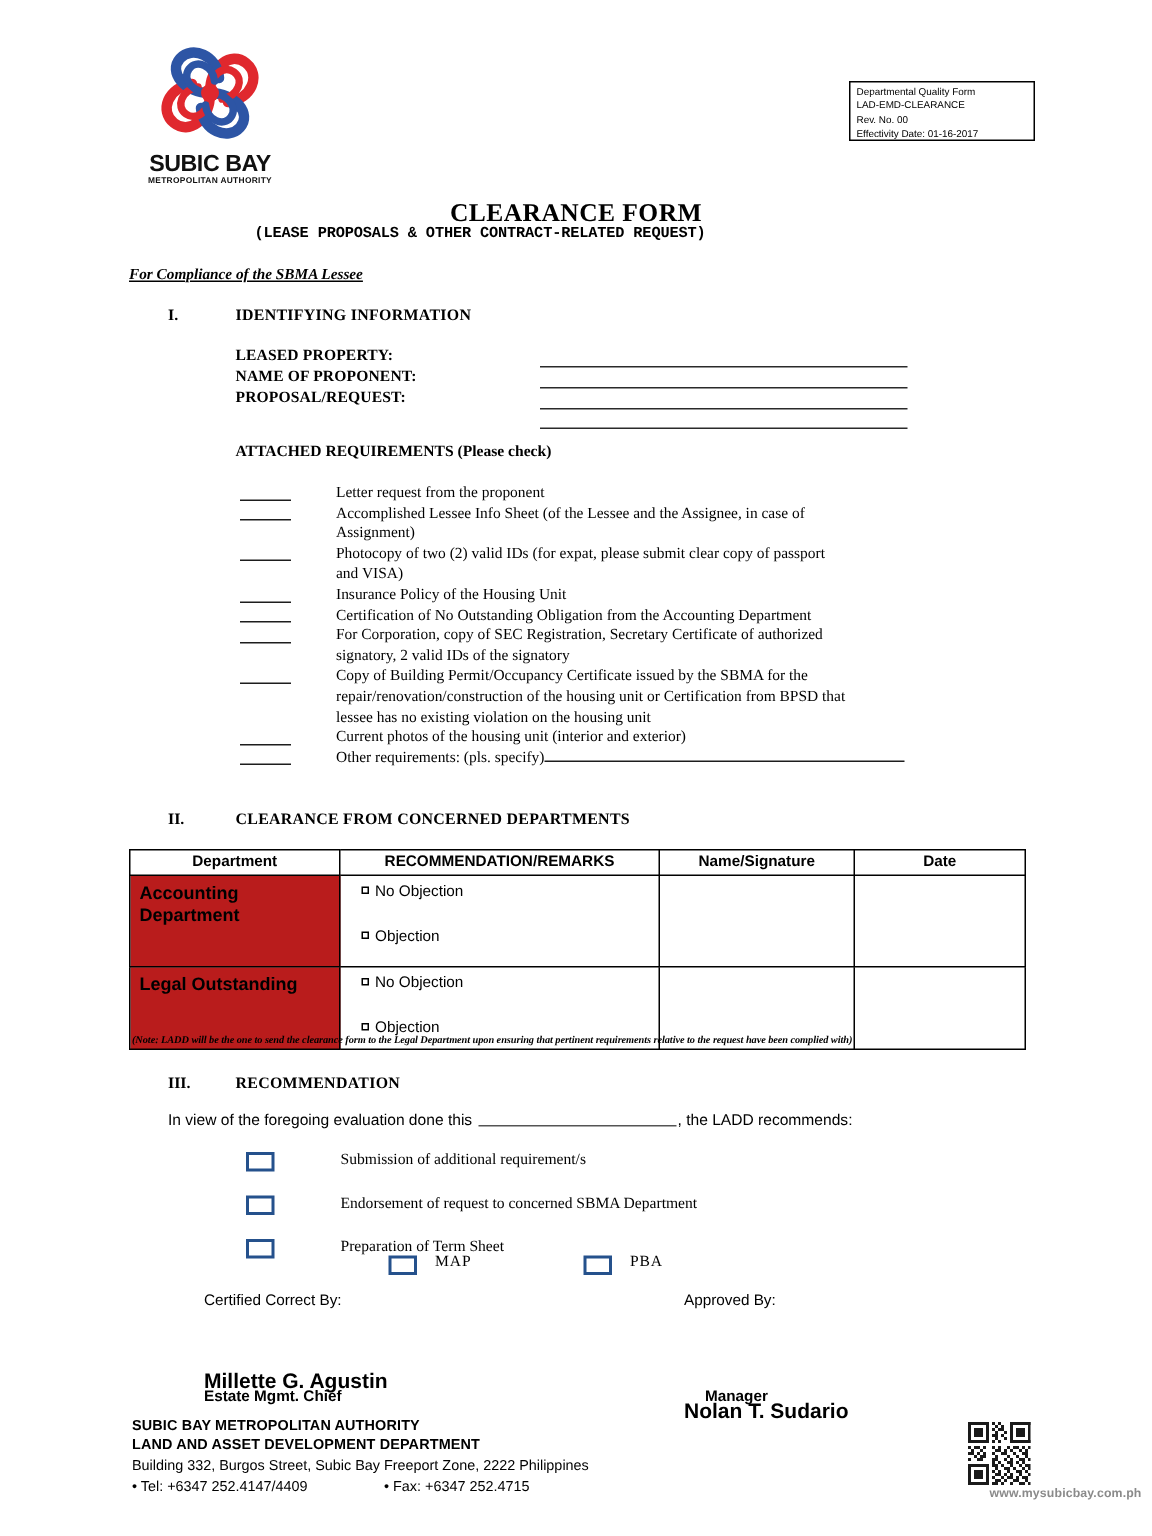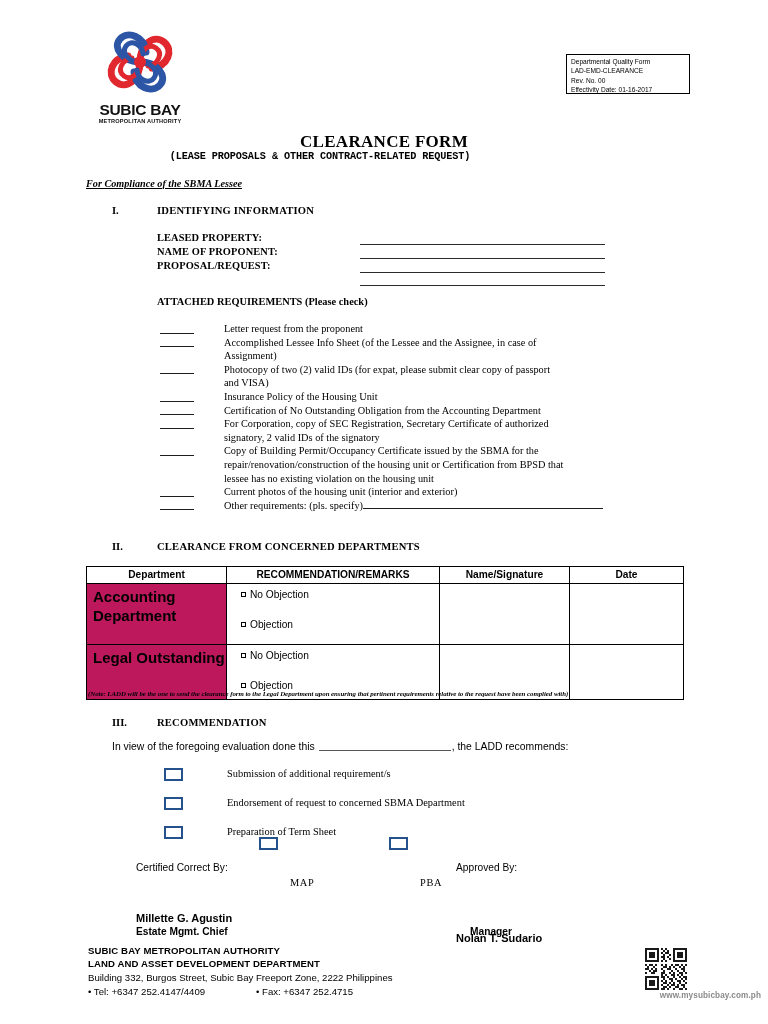--- a/index.html
+++ b/index.html
@@ -136,22 +136,22 @@
     vertical-align: top;
   }
   .tbl th {
     text-align: center;
     font-size: 10.2px;
     font-weight: bold;
     padding: 2px 0 3px 0;
     height: 17px;
   }
   .tbl td.dept {
-    background: #be185d;
-    font-size: 15px;
+    background: #b91c1c;
+    font-size: 12px;
     font-weight: bold;
     padding: 4px 0 0 6px;
     line-height: 1.25;
   }
   .tbl td.rec {
     font-size: 10.2px;
     padding: 4px 0 0 14px;
     line-height: 1.3;
   }
   .opt { display: block; margin-bottom: 0; }
@@ -204,33 +204,33 @@
   .sub-opt { position: absolute; top: 0; }
   .sub-opt .cbox2 {
     position: absolute; left: 0; top: 1px;
     width: 19px; height: 13px;
     border: 2.5px solid #25518c;
     background: #fff;
   }
   .sub-opt span.lbl {
     position: absolute; left: 31px; top: 0;
     font-family: "Liberation Serif", serif;
-    font-size: 10.4px; letter-spacing: 0.6px; margin-top: 41px;
+    font-size: 10.4px; letter-spacing: 0.6px;
   }
 
   
   .sig-label {
     position: absolute;
     font-family: "Liberation Sans", sans-serif;
     font-size: 10.2px;
   }
   .sig-name {
     position: absolute;
     font-family: "Liberation Sans", sans-serif;
-    font-weight: bold; font-size: 11px;
+    font-weight: bold; font-size: 14px;
   }
   .sig-role {
     position: absolute;
     font-family: "Liberation Sans", sans-serif;
     font-size: 10.2px;
     font-weight: bold;
   }
 
   
   .footer { position: absolute; left: 88px; top: 945px; }

